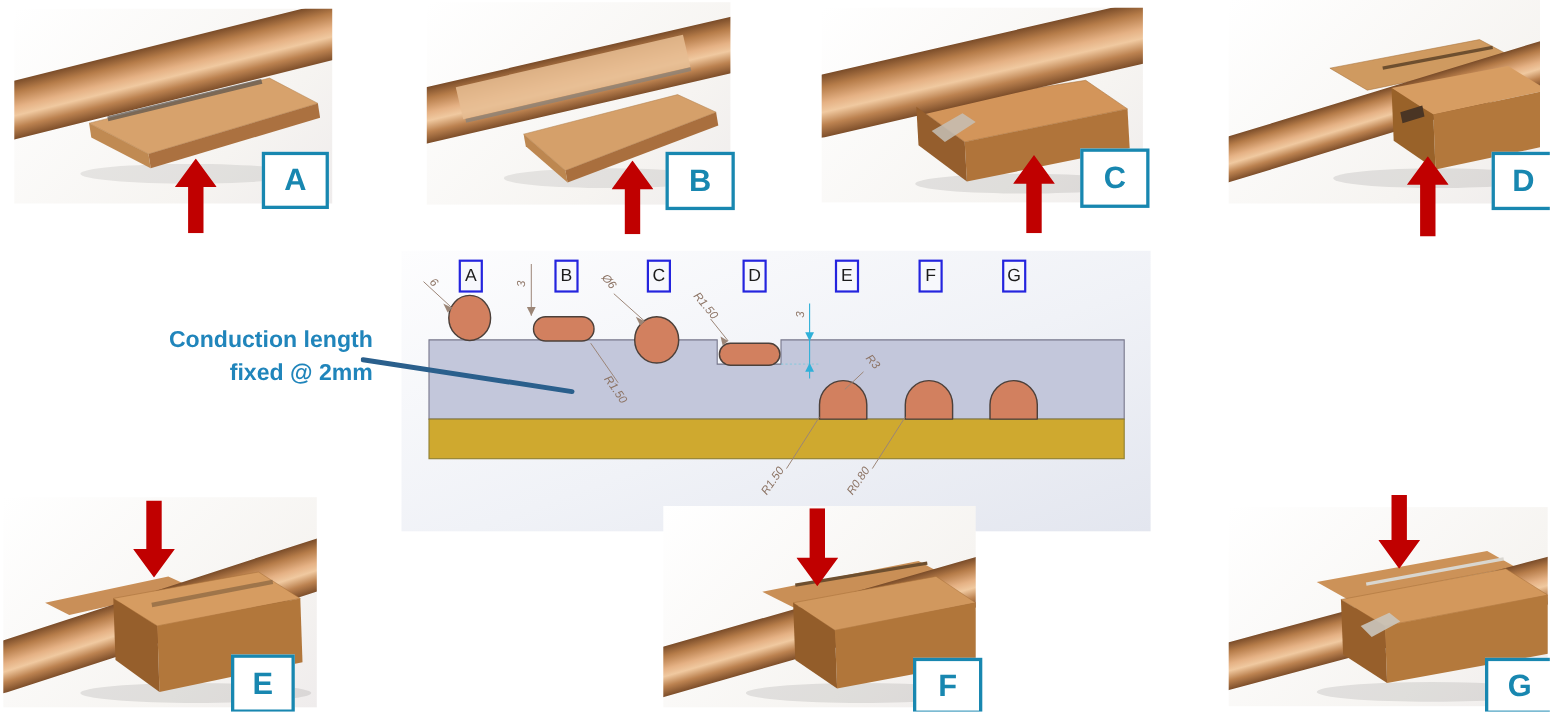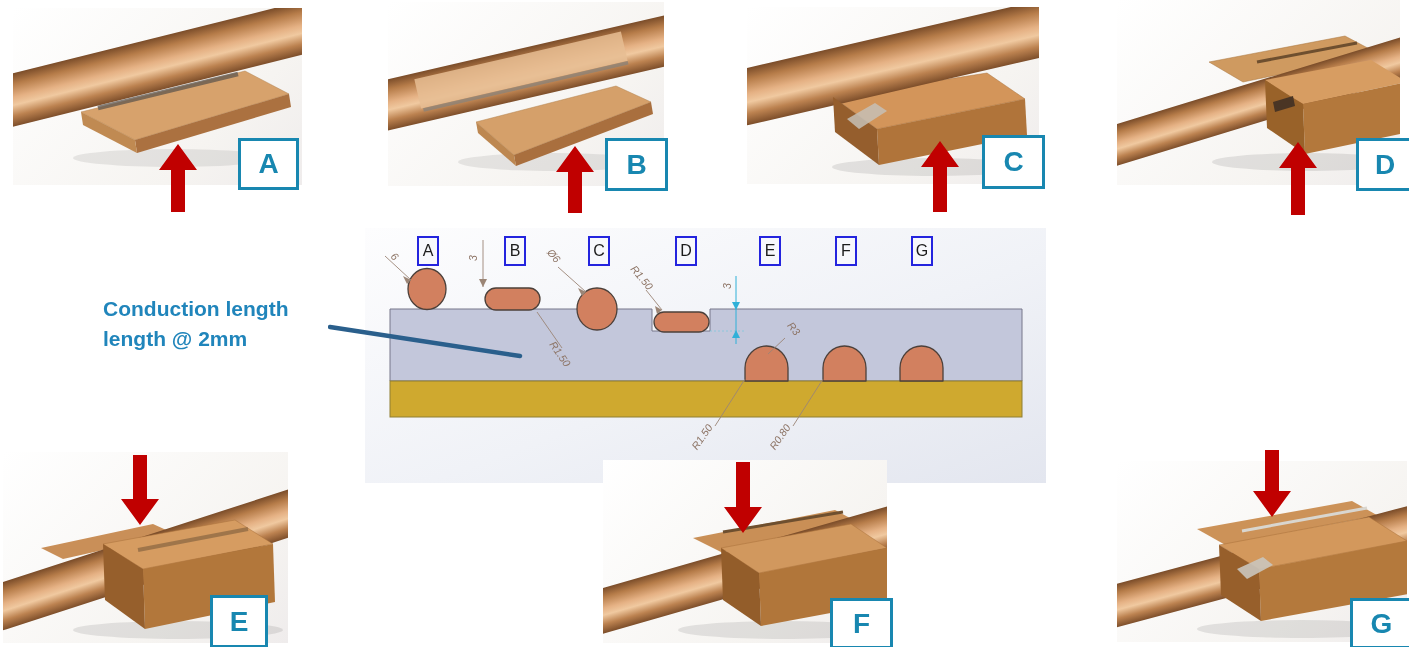--- a/index.html
+++ b/index.html
@@ -7,21 +7,21 @@
          font-family:"Liberation Sans",sans-serif;}
   .photo{position:absolute;background:linear-gradient(135deg,#ffffff 0%,#f6f4f1 70%,#efecec 100%);z-index:2;}
   .photo svg{display:block;width:100%;height:100%;}
   .harrow{position:absolute;z-index:6;}
   .pbadge{position:absolute;background:#ffffff;border:3px solid #1887B0;color:#1887B0;
           font-weight:bold;font-size:28px;display:flex;align-items:center;justify-content:center;z-index:7;}
   .dbadge{position:absolute;width:18px;height:26px;background:#f7f8fc;border:2px solid #2424DE;color:#1c1c1c;
           font-size:16px;font-weight:500;display:flex;align-items:center;justify-content:center;z-index:5;}
   #heat-input{position:absolute;left:98px;top:212px;width:165px;text-align:center;
               font-size:24px;font-weight:bold;color:#111111;z-index:4;}
-  #conduction-note{position:absolute;left:103px;top:294px;width:236px;text-align:left;
+  #conduction-note{position:absolute;left:103px;top:294px;width:236px;text-align:right;
                    font-size:21px;font-weight:bold;color:#2085BB;line-height:1.45;z-index:4;}
   #diagram{position:absolute;left:365px;top:228px;width:681px;height:255px;z-index:1;
            background:linear-gradient(160deg,#fdfdfe 0%,#f0f2f7 55%,#e3e6ef 100%);}
   #conduction-line{position:absolute;left:328px;top:320px;width:200px;height:45px;z-index:3;}
   .dimtext{font-size:10.5px;font-style:italic;fill:#8d7465;font-family:"Liberation Sans",sans-serif;}
 </style>
 </head>
 <body>
 
 <svg width="0" height="0" style="position:absolute" aria-hidden="true">
@@ -177,21 +177,21 @@
     </div>
   <div class="pbadge" style="left:830px;top:598px;width:57px;height:45px;">
       <span>F</span>
     </div>
   <div class="pbadge" style="left:1350px;top:598px;width:57px;height:45px;">
       <span>G</span>
     </div>
 
   <div id="conduction-note">
     <div>Conduction length</div>
-    <div>length @ 2mm</div>
+    <div>fixed @ 2mm</div>
   </div>
   <svg id="conduction-line">
     <line x1="2" y1="7" x2="192" y2="36" stroke="#2A5F8C" stroke-width="4.5" stroke-linecap="round"></line>
   </svg>
 
   <div id="diagram">
     <svg viewBox="0 0 681 255" width="681" height="255">
 
       <path d="M25,81 L287,81 L287,103 L345,103 L345,81 L657,81 L657,153 L25,153 Z" fill="#C3C7DB" stroke="#76768a" stroke-width="1"></path>
 

